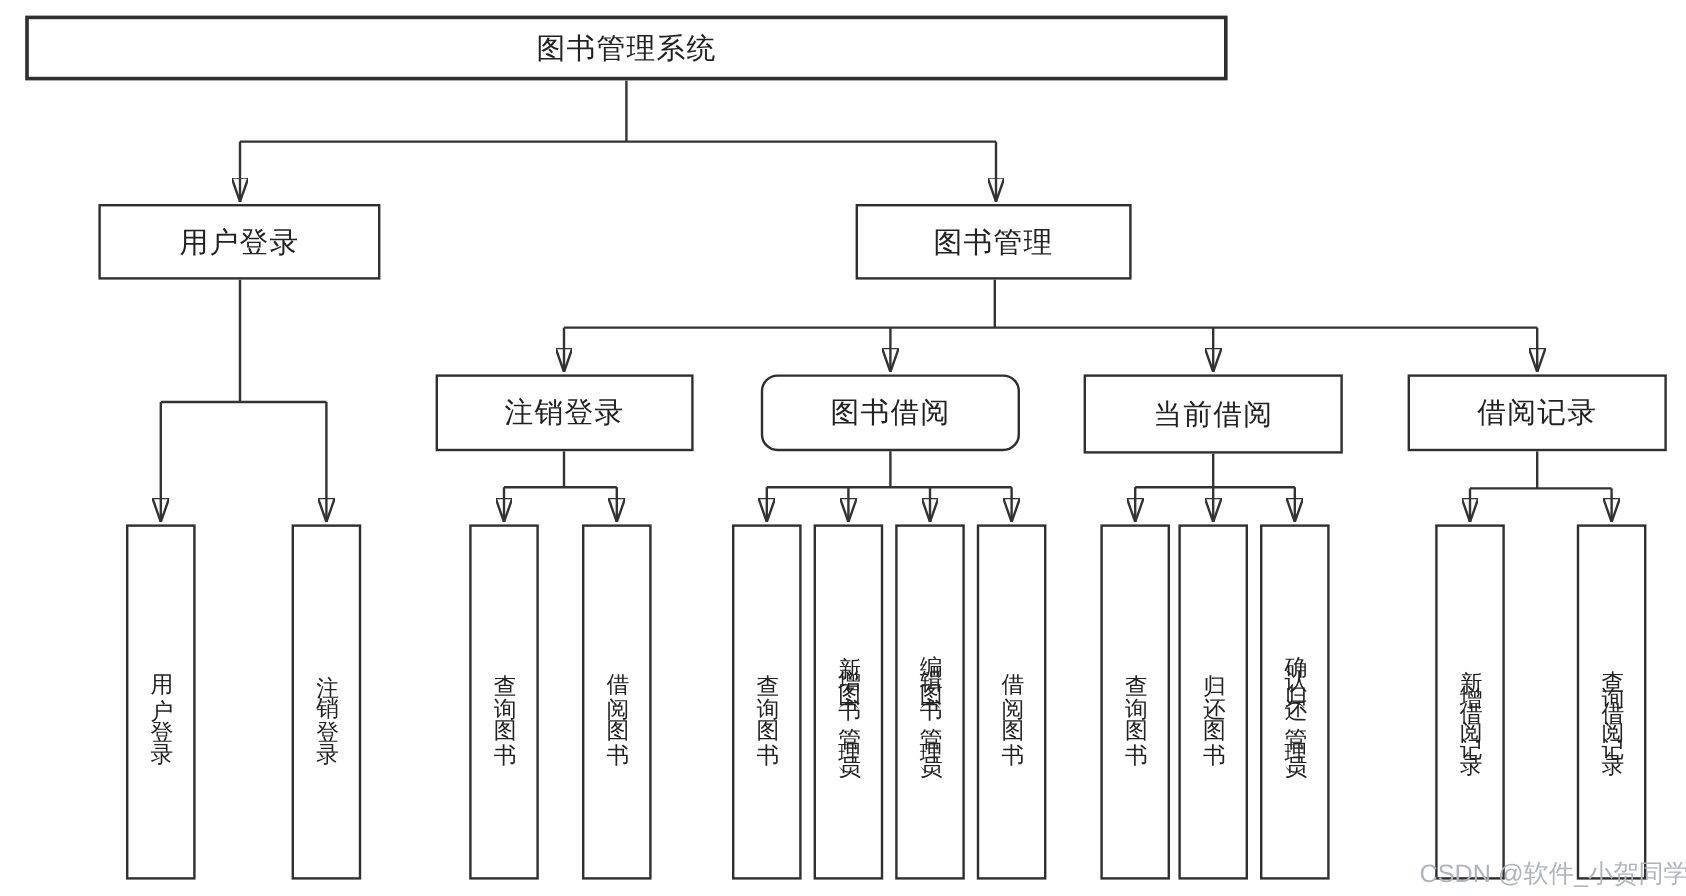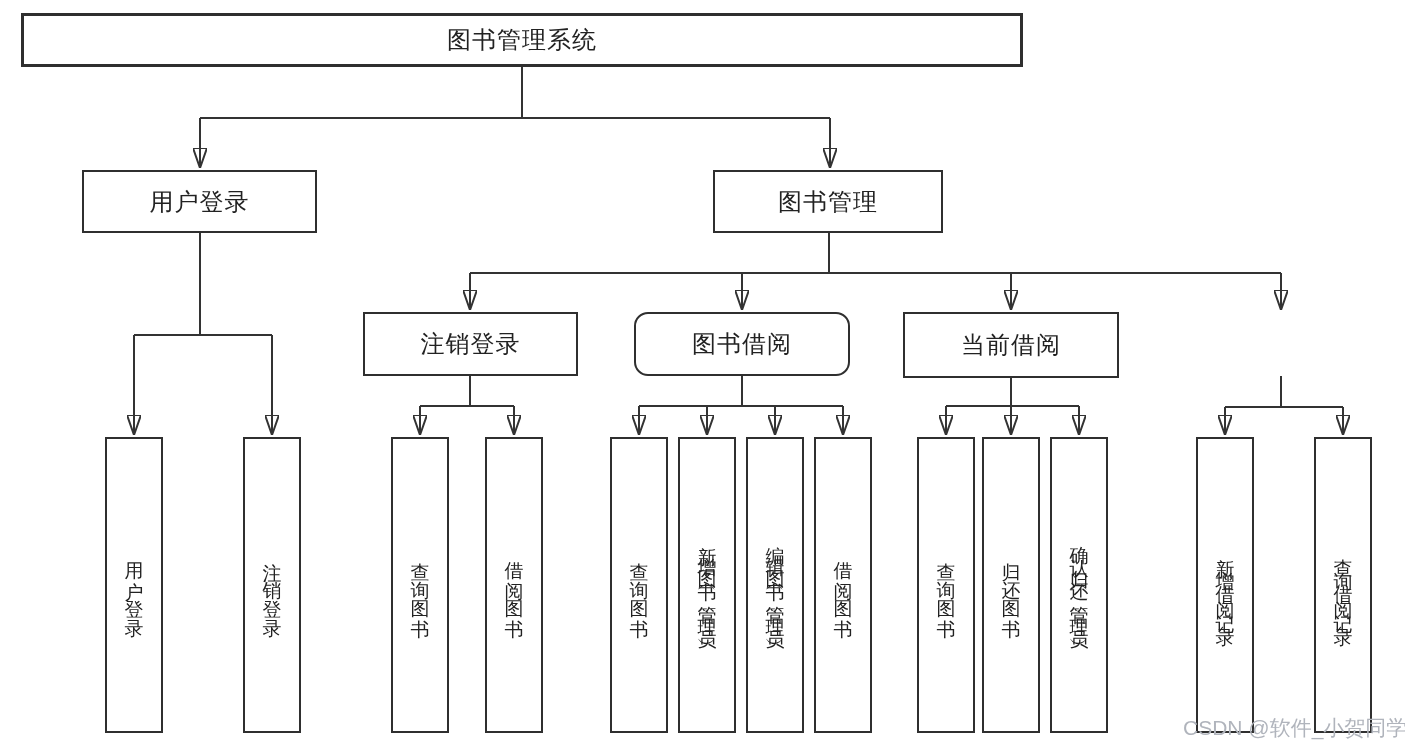--- a/index.html
+++ b/index.html
@@ -101,20 +101,21 @@
   </svg>
 
   <div class="box h root" style="left:21px; top:13px; width:1002px; height:54px;">图书管理系统</div>
 
   <div class="box h" style="left:82px; top:170px; width:235px; height:63px;">用户登录</div>
   <div class="box h" style="left:713px; top:170px; width:230px; height:63px;">图书管理</div>
 
   <div class="box h" style="left:363px; top:312px; width:215px; height:64px;">注销登录</div>
   <div class="box h" style="left:634px; top:312px; width:216px; height:64px;border-radius:14px;">图书借阅</div>
   <div class="box h" style="left:903px; top:312px; width:216px; height:66px;">当前借阅</div>
+  <div class="box h" style="left:1173px; top:312px; width:216px; height:64px;">借阅记录</div>
 
   <div class="box v" style="left:105px; top:437px; width:58px; height:296px;">用户登录</div>
   <div class="box v" style="left:243px; top:437px; width:58px; height:296px;">注销登录</div>
 
   <div class="box v" style="left:391px; top:437px; width:58px; height:296px;">查询图书</div>
   <div class="box v" style="left:485px; top:437px; width:58px; height:296px;">借阅图书</div>
 
   <div class="box v" style="left:610px; top:437px; width:58px; height:296px;">查询图书</div>
   <div class="box v sp-tight" style="left:678px; top:437px; width:58px; height:296px;">新增图书（管理员）</div>
   <div class="box v sp-tight" style="left:746px; top:437px; width:58px; height:296px;">编辑图书（管理员）</div>

